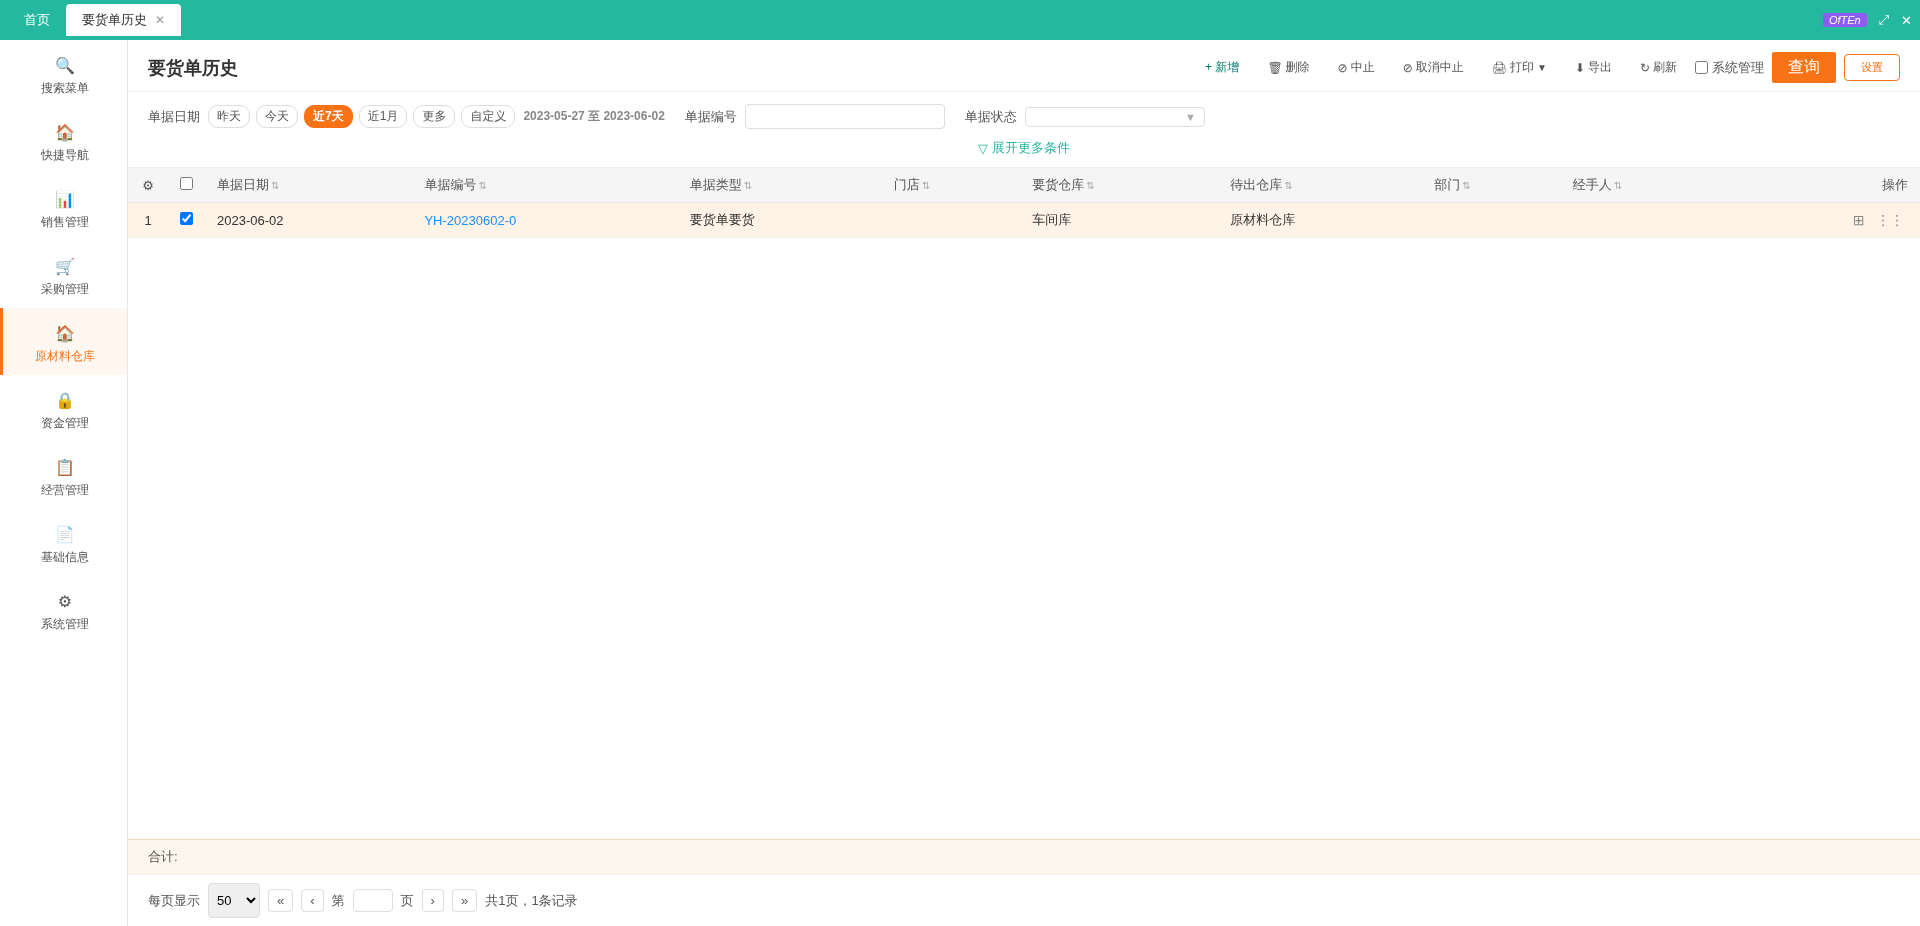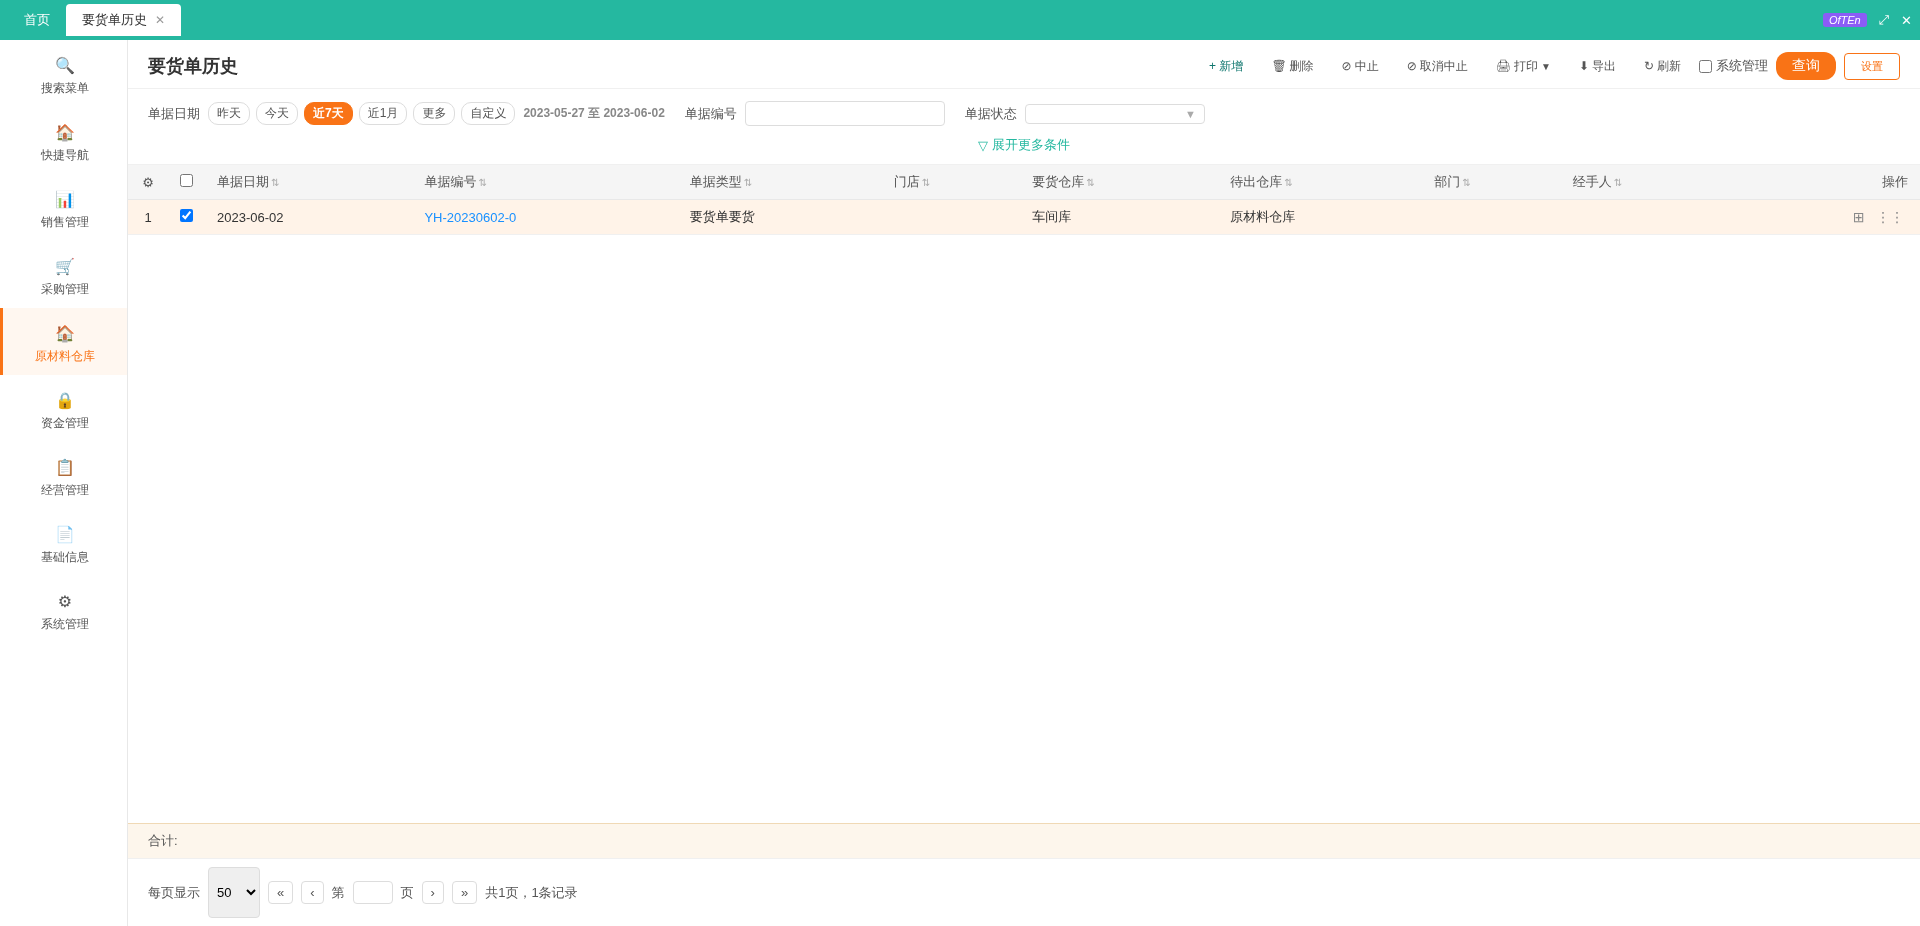--- a/index.html
+++ b/index.html
@@ -121,23 +121,23 @@
       padding: 4px 10px;
       border: none;
       background: none;
       cursor: pointer;
       color: #555;
       font-size: 12px;
     }
     .btn-primary {
       background: #f97316;
       color: #fff !important;
-      border-radius: 12px;
+      border-radius: 2px;
       padding: 5px 16px;
-      font-size: 14px;
+      font-size: 16px;
       border: none;
       cursor: pointer;
     }
     .btn-secondary {
       background: #fff;
       color: #f97316;
       border: 1px solid #f97316;
       border-radius: 4px;
       padding: 5px 16px;
       font-size: 11px;
@@ -283,21 +283,21 @@
       gap: 8px;
       border-top: 1px solid #f0f0f0;
       background: #fff;
       flex-shrink: 0;
       font-size: 13px;
       color: #555;
     }
     .pagination-bar select {
       border: 1px solid #ddd;
       border-radius: 4px;
-      padding: 16px 4px;
+      padding: 8px 4px;
       font-size: 13px;
       cursor: pointer;
     }
     .page-btn {
       border: 1px solid #ddd;
       border-radius: 4px;
       background: #fff;
       padding: 3px 8px;
       cursor: pointer;
       font-size: 13px;

